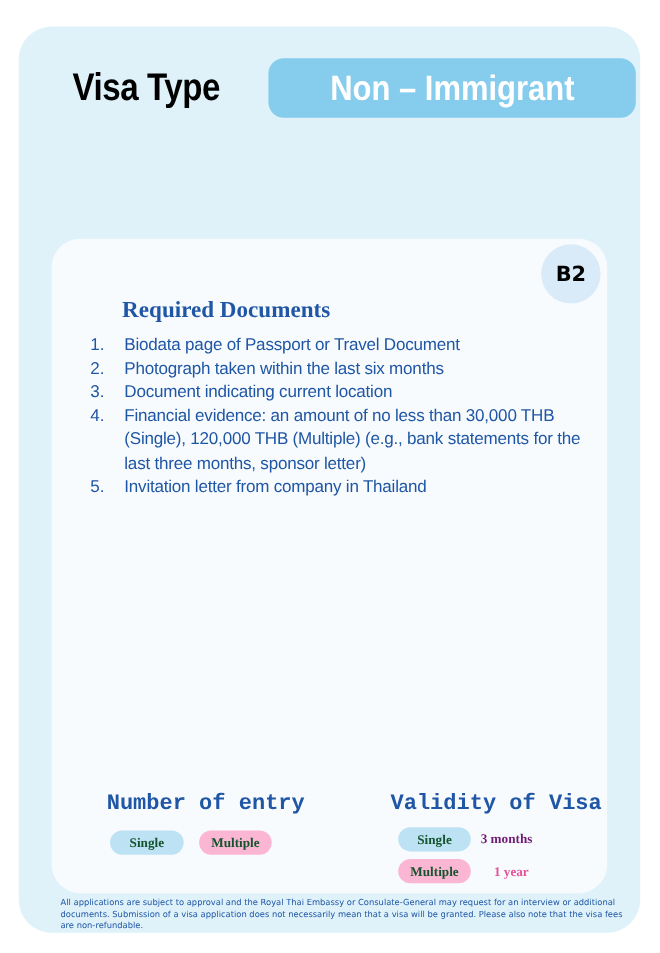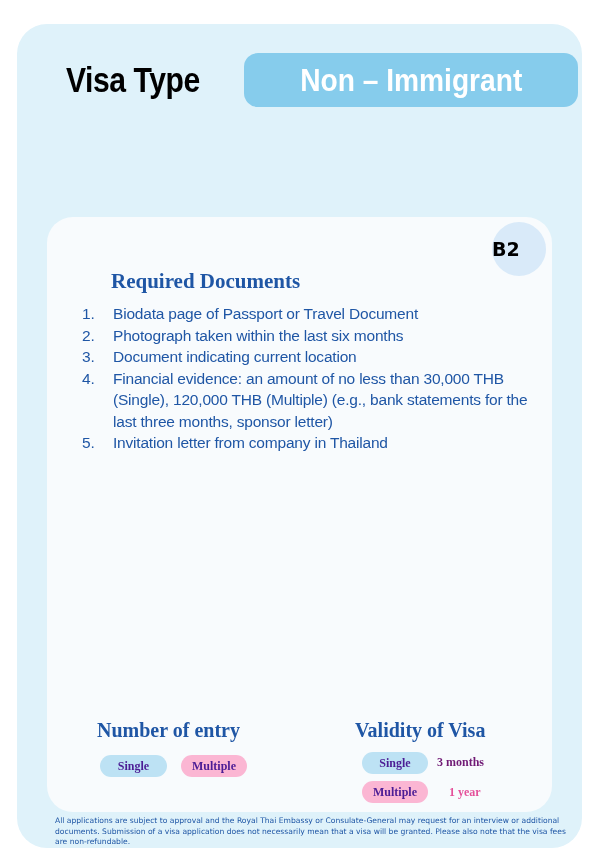--- a/index.html
+++ b/index.html
@@ -42,51 +42,51 @@
       display: inline-block; transform: scaleX(0.9); transform-origin: left center;
     }
 
     .inner-card {
       position: absolute; left: 47px; top: 217px; width: 505px; height: 595px;
       background: #f8fbfd; border-radius: 26px;
     }
     .code-badge {
       position: absolute; left: 492px; top: 222px; width: 54px; height: 54px;
       background: #d9eaf9; border-radius: 50%;
-      display: flex; align-items: center; 
+      display: flex; align-items: center; justify-content: center;
     }
     .code-badge span {
       font-family: "DejaVu Sans", sans-serif; font-weight: 700; font-size: 19px; color: #000;
     }
 
     .req-title {
       position: absolute; left: 111px; top: 269px;
       font-family: "Liberation Serif", serif; font-weight: 700; font-size: 21px; color: #1f56a5;
     }
     .doc-list {
       position: absolute; left: 82px; top: 303px; width: 460px; list-style: none;
     }
     .doc-item {
       display: flex; font-family: "Liberation Sans", sans-serif; font-size: 15.5px;
       color: #1f56a5; line-height: 21.5px;
     }
     .doc-num { width: 31px; flex: none; }
     .doc-text { flex: 1; letter-spacing: -0.2px; }
 
     .section-title {
-      position: absolute; font-family: Liberation Serif, serif; font-weight: 700;
+      position: absolute; font-family: Liberation Mono, monospace; font-weight: 700;
       font-size: 20px; color: #1f56a5;
     }
     .entry-title { left: 97px; top: 719px; }
     .validity-title { left: 355px; top: 719px; }
 
     .pill {
       position: absolute; height: 22px; border-radius: 11px;
       display: flex; align-items: center; justify-content: center;
-      font-family: "Liberation Serif", serif; font-weight: 700; font-size: 12px; color: #4c1d95;
+      font-family: "Liberation Serif", serif; font-weight: 700; font-size: 12px; color: #14532d;
     }
     .pill-single { background: #bde2f4; }
     .pill-multiple { background: #fbb6d3; }
 
     .validity-value {
       position: absolute; font-family: "Liberation Serif", serif; font-weight: 700; font-size: 12px;
     }
 
     .disclaimer {
       position: absolute; left: 55px; top: 816px; width: 520px;

